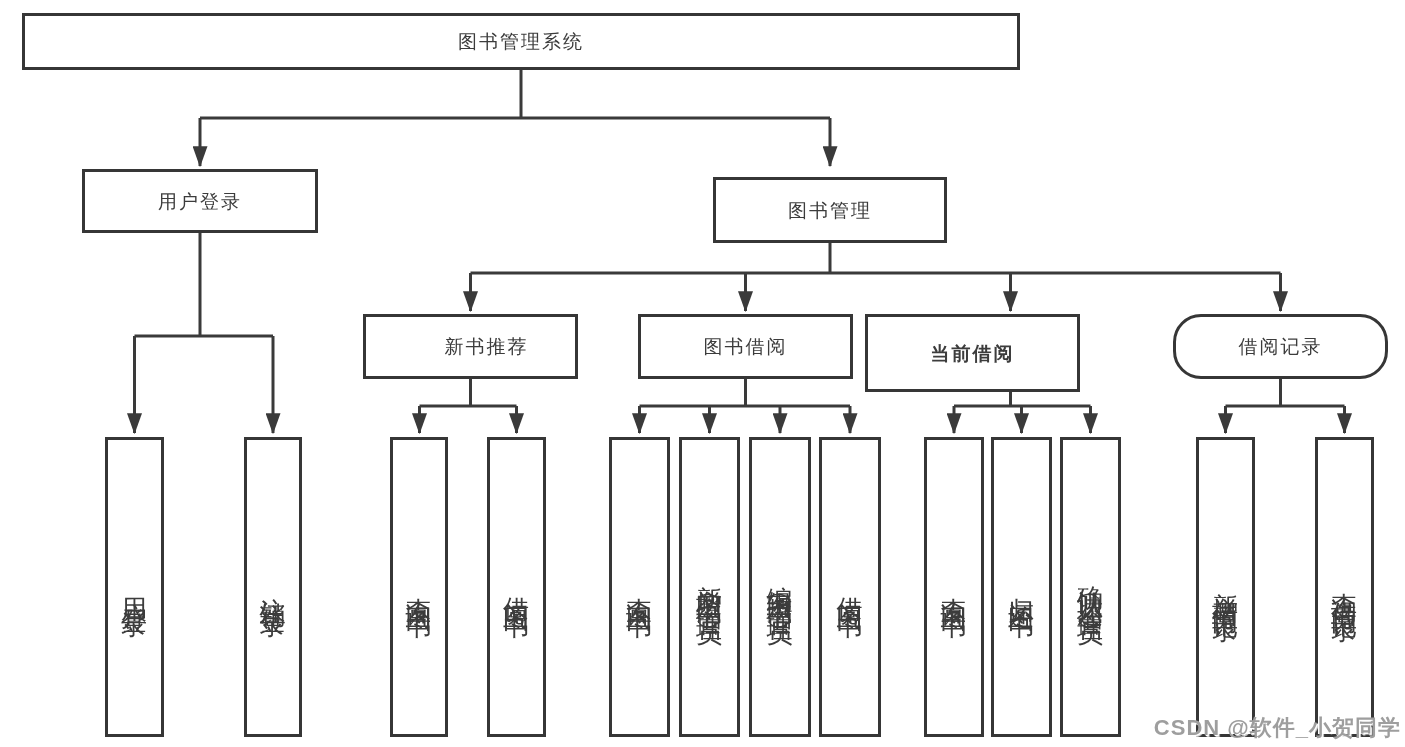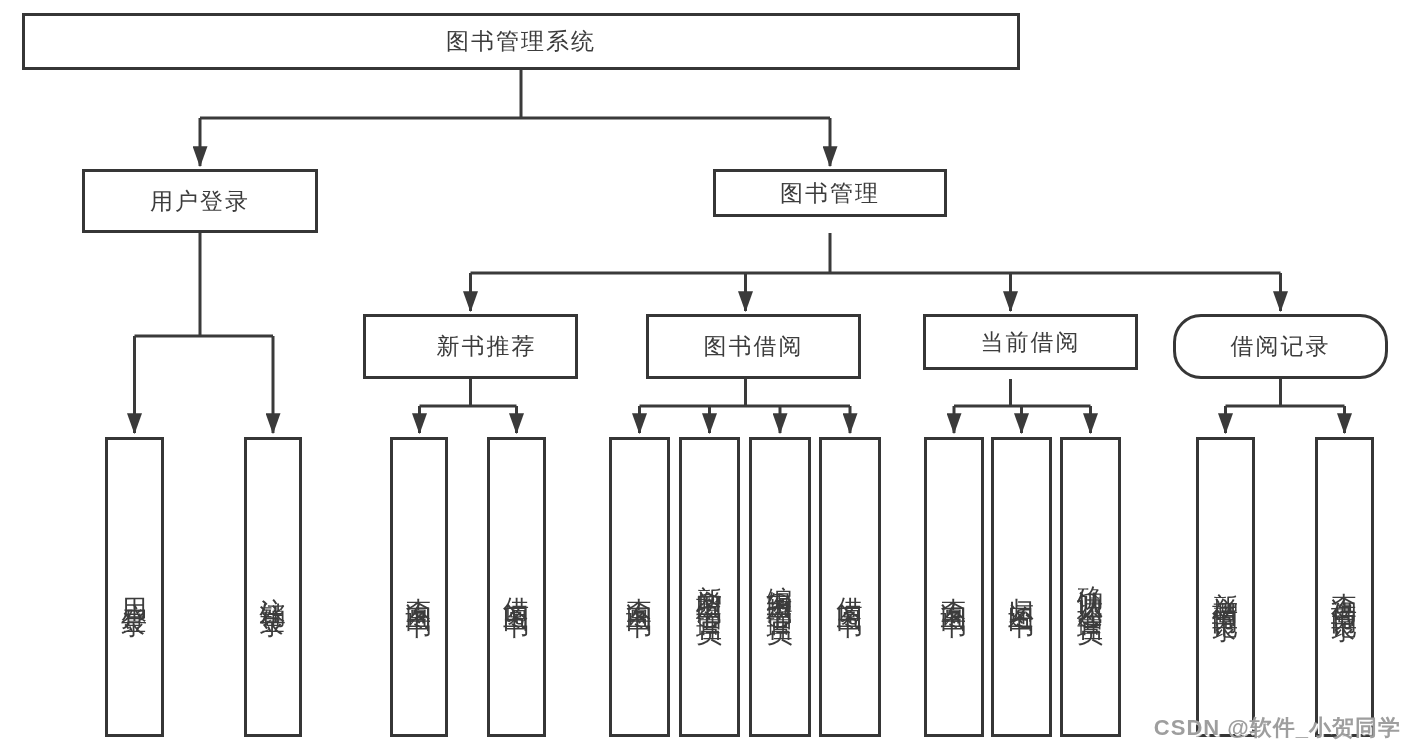--- a/index.html
+++ b/index.html
@@ -8,21 +8,21 @@
   html,body{margin:0;padding:0;}
   body{background:var(--background);font-family:"Liberation Sans","DejaVu Sans",sans-serif;}
   .canvas{position:relative;width:1405px;height:747px;background:var(--background);overflow:hidden;}
   .connectors{position:absolute;left:0;top:0;width:1405px;height:747px;}
   .connectors path{stroke:var(--line);stroke-width:3;fill:none;}
   .connectors marker path{fill:var(--line);stroke:none;}
   .node{
     position:absolute;box-sizing:border-box;border:3px solid var(--border);
     background:var(--background);color:var(--text);
     display:flex;align-items:center;justify-content:center;
-    font-size:23px;letter-spacing:2px;line-height:1;z-index:1;
+    font-size:19px;letter-spacing:2px;line-height:1;z-index:1;
   }
   .node.leaf{
     writing-mode:vertical-rl;text-orientation:mixed;
     font-size:26px;letter-spacing:5px;
   }
   .watermark{
     position:absolute;right:4px;bottom:4px;z-index:2;
     color:var(--watermark);font-size:22px;letter-spacing:1px;
     text-shadow:1px 1px 0 #ffffff,2px 2px 1px rgba(255,255,255,0.85);
     font-weight:bold;
@@ -70,25 +70,25 @@
     <path d="M1090.5 406 V433" marker-end="url(#ah)"></path>
 
     <path d="M1280.5 379 V406 M1225.5 406 H1344.5"></path>
     <path d="M1225.5 406 V433" marker-end="url(#ah)"></path>
     <path d="M1344.5 406 V433" marker-end="url(#ah)"></path>
   </svg>
 
   <div class="node" style="left:22px;top:13px;width:998px;height:57px;">图书管理系统</div>
 
   <div class="node" style="left:82px;top:169px;width:236px;height:64px;">用户登录</div>
-  <div class="node" style="left:713px;top:169px;width:234px;height:48px;">图书管理</div>
+  <div class="node" style="left:713px;top:177px;width:234px;height:66px;">图书管理</div>
 
   <div class="node" style="left:363px;top:314px;width:215px;height:65px;padding-left:32px;">新书推荐</div>
-  <div class="node" style="left:638px;top:314px;width:215px;height:65px;margin-left:8px;">图书借阅</div>
-  <div class="node" style="left:923px;top:314px;width:215px;height:56px;">当前借阅</div>
+  <div class="node" style="left:638px;top:314px;width:215px;height:65px;">图书借阅</div>
+  <div class="node" style="left:865px;top:314px;width:215px;height:78px;font-weight:bold;">当前借阅</div>
   <div class="node" style="left:1173px;top:314px;width:215px;height:65px;border-radius:28px;">借阅记录</div>
 
   <div class="node leaf" style="left:105px;top:437px;width:59px;height:300px;">用户登录</div>
   <div class="node leaf" style="left:244px;top:437px;width:58px;height:300px;">注销登录</div>
 
   <div class="node leaf" style="left:390px;top:437px;width:58px;height:300px;">查询图书</div>
   <div class="node leaf" style="left:487px;top:437px;width:59px;height:300px;">借阅图书</div>
 
   <div class="node leaf" style="left:609px;top:437px;width:61px;height:300px;">查询图书</div>
   <div class="node leaf" style="left:679px;top:437px;width:61px;height:300px;">新增图书（管理员）</div>

